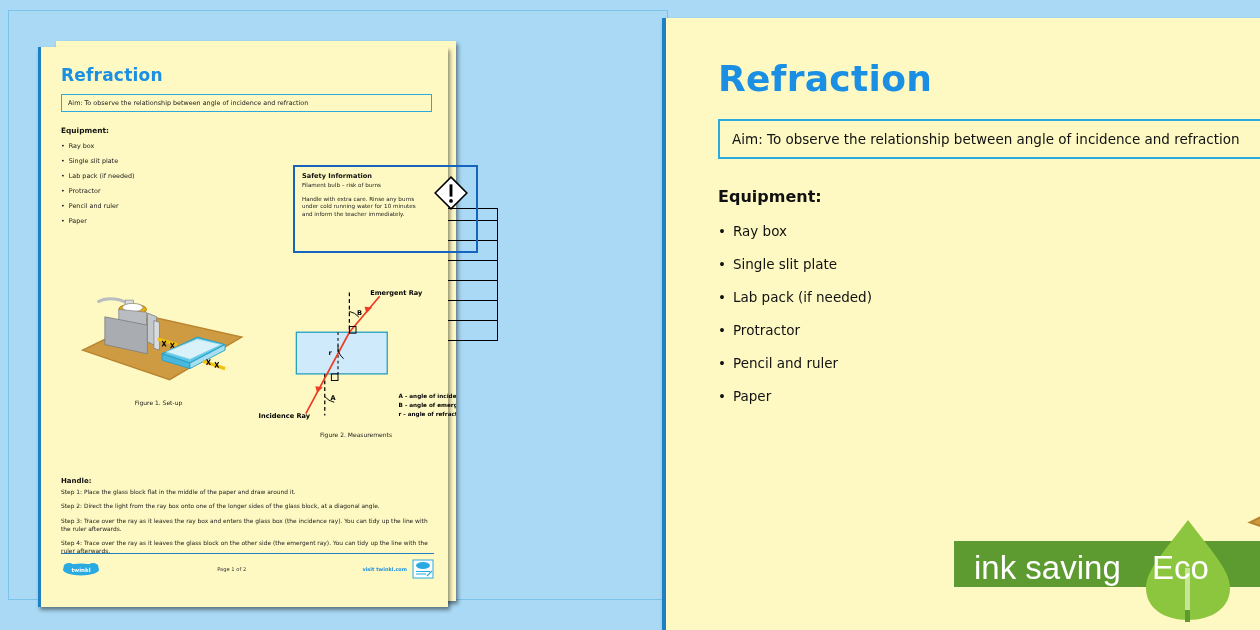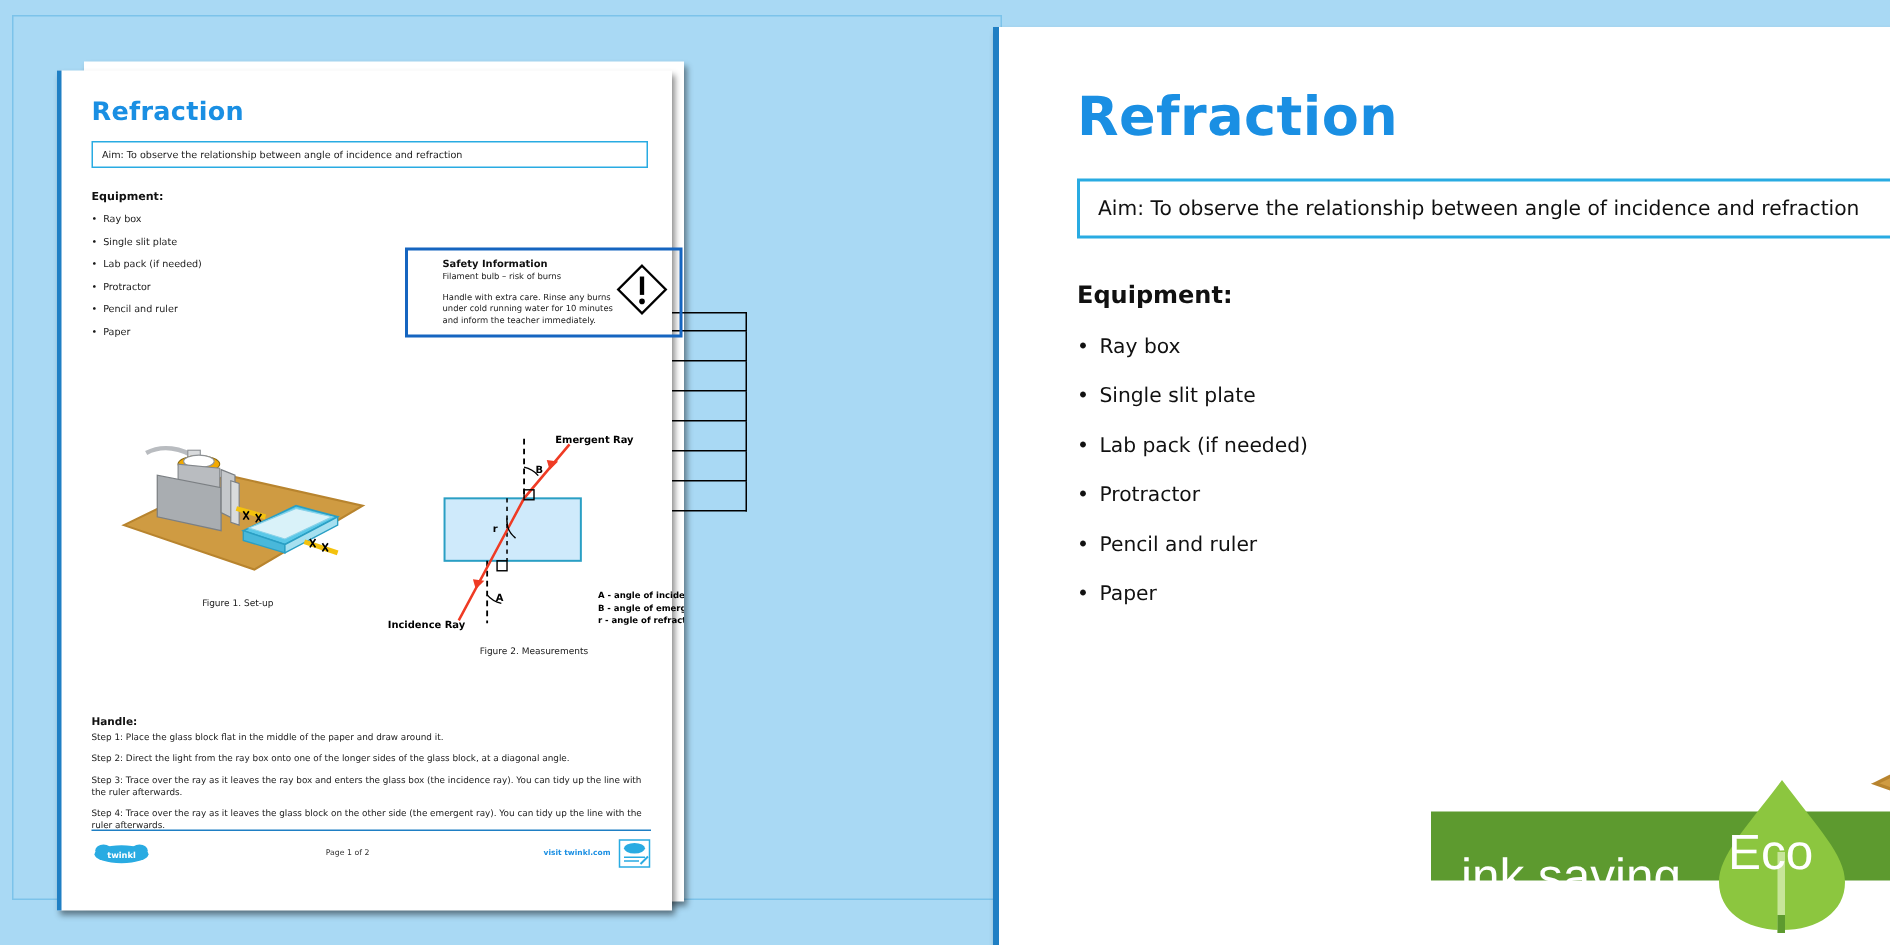--- a/index.html
+++ b/index.html
@@ -4,39 +4,39 @@
 <style>
   html,body{margin:0;padding:0;}
   body{
     width:1260px;height:630px;overflow:hidden;
     background:#a9d9f4;
     font-family:"DejaVu Sans", sans-serif;
   }
   .stage{position:relative;width:1260px;height:630px;}
 
   
-  .paper{background:#ffffff;box-shadow:2px 3px 4px rgba(0,0,0,.45);}
+  .paper{background:#fef9c3;box-shadow:2px 3px 4px rgba(0,0,0,.45);}
 
   
   .panel-left{position:absolute;left:8px;top:10px;width:660px;height:590px;
               background:#a9d9f4;border:1px solid #7cc3ea;box-sizing:border-box;}
   .pg2-left{position:absolute;left:47px;top:30px;width:400px;height:560px;}
   .pg1-left{position:absolute;left:29px;top:36px;width:410px;height:560px;
             border-left:3px solid #1f7fc4;box-sizing:border-box;}
 
   .L-pad{position:absolute;left:0;top:0;right:0;bottom:0;padding:18px 16px 0 20px;}
   .L-title{color:#1a8fe3;font-size:17px;font-weight:bold;letter-spacing:.2px;
            font-family:"DejaVu Sans", sans-serif;}
   .L-aim{margin-top:9px;border:1px solid #29abe2;padding:4px 6px;font-size:6.4px;color:#1a1a1a;}
   .L-eqhead{margin-top:14px;font-size:7.4px;font-weight:bold;color:#111;}
   .L-eq li{list-style:none;font-size:6.4px;color:#1a1a1a;margin-top:7px;}
   .L-eq{margin:6px 0 0 0;padding:0;}
   .L-eq li:before{content:"\2022";margin-right:4px;}
-  .L-safety{position:absolute;left:229px;top:118px;width:185px;height:60px;
-            border:2px solid #1565c0;box-sizing:border-box;padding:5px 23px;}
+  .L-safety{position:absolute;left:252px;top:118px;width:185px;height:88px;
+            border:2px solid #1565c0;box-sizing:border-box;padding:5px 7px;}
   .L-safety h4{margin:0;font-size:6.6px;font-weight:bold;color:#111;}
   .L-safety p{margin:2px 0 0 0;font-size:5.6px;color:#1a1a1a;line-height:1.35;}
   .L-safety p.gap{margin-top:6px;}
   .L-warn{position:absolute;right:7px;top:8px;width:36px;height:36px;}
 
   .L-figs{position:absolute;left:20px;top:236px;width:400px;height:170px;}
   .L-fig1{position:absolute;left:5px;top:0;width:185px;height:135px;}
   .L-cap{font-size:6px;text-align:center;color:#1a1a1a;}
   .L-fig2{position:absolute;left:195px;top:0;width:200px;height:165px;}
 
@@ -74,21 +74,21 @@
   .R-eq li{list-style:none;font-size:13.5px;color:#111;margin-top:17px;}
   .R-eq li:before{content:"\2022";margin-right:7px;}
 
   .R-fig1{position:absolute;left:558px;top:400px;width:290px;height:200px;}
   .R-cap{font-size:13.5px;text-align:center;color:#111;margin-top:4px;}
 
   
   .eco{position:absolute;left:954px;top:531px;width:306px;height:60px;}
   .eco-bar{position:absolute;left:0;top:10px;width:306px;height:46px;background:#5d9a2f;}
   .eco-text{position:absolute;left:20px;top:18px;font-size:33px;color:#fff;
-            font-family:"Liberation Sans", sans-serif;margin-top:16px;}
+            font-family:"Liberation Sans", sans-serif;}
   .eco-leaf{position:absolute;left:188px;top:-13px;width:92px;height:104px;}
   .eco-word{position:absolute;left:198px;top:18px;font-size:33px;color:#fff;
             font-family:"Liberation Sans", sans-serif;}
 </style>
 </head>
 <body>
 
 <div class="stage">
 
   <div class="panel-left">

